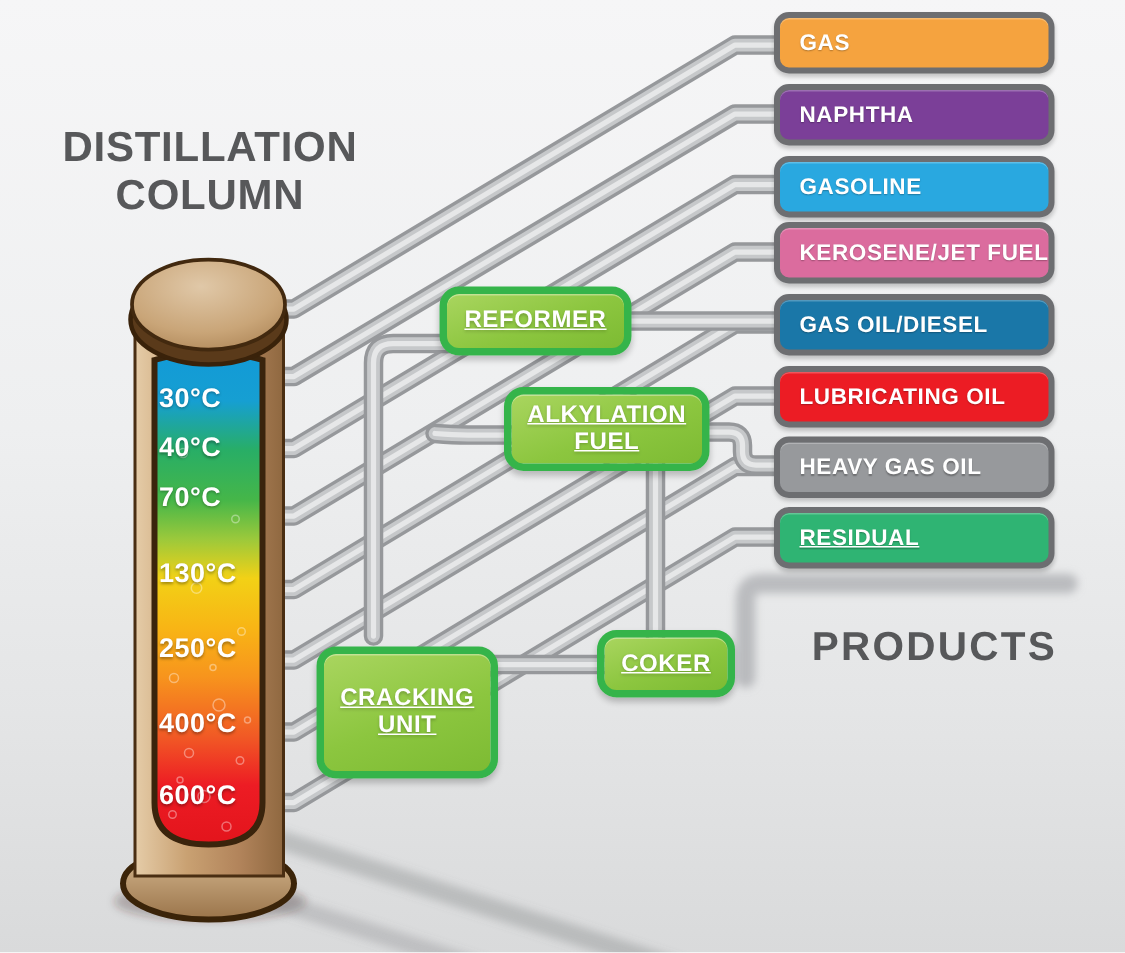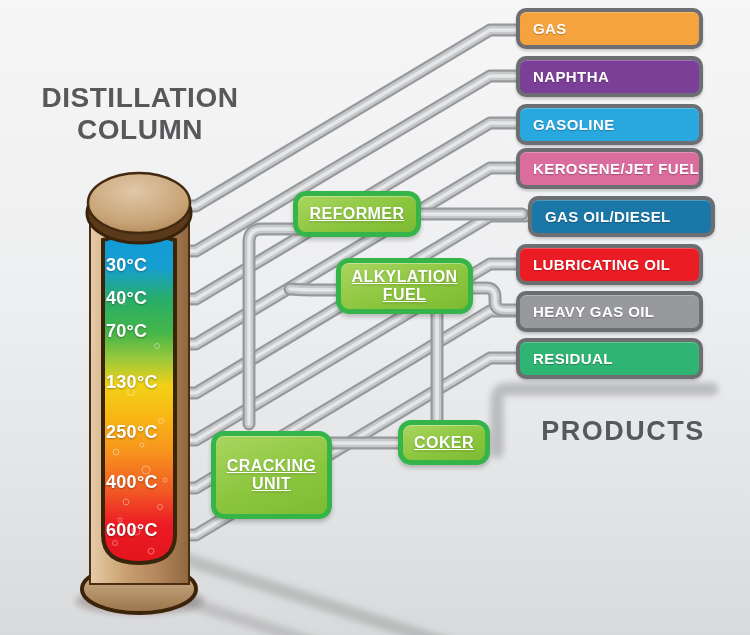--- a/index.html
+++ b/index.html
@@ -220,18 +220,18 @@
 
   <div class="unit unit-reformer">REFORMER</div>
   <div class="unit unit-alkylation">ALKYLATION FUEL</div>
   <div class="unit unit-cracking">CRACKING UNIT</div>
   <div class="unit unit-coker">COKER</div>
 
   <div class="product" style="top: 8px; background-color: rgb(245, 163, 63);">GAS</div>
   <div class="product" style="top: 56px; background-color: rgb(123, 63, 152);">NAPHTHA</div>
   <div class="product" style="top: 104px; background-color: rgb(41, 168, 224);">GASOLINE</div>
   <div class="product" style="top: 148px; background-color: rgb(219, 108, 158);">KEROSENE/JET FUEL</div>
-  <div class="product" style="top: 196px; background-color: rgb(26, 119, 168); margin-left: 12px;">GAS OIL/DIESEL</div>
+  <div class="product" style="top: 196px; background-color: rgb(26, 119, 168);">GAS OIL/DIESEL</div>
   <div class="product" style="top: 244px; background-color: rgb(236, 28, 36);">LUBRICATING OIL</div>
   <div class="product" style="top: 291px; background-color: rgb(151, 153, 156);">HEAVY GAS OIL</div>
-  <div class="product" style="top: 338px; background-color: rgb(47, 180, 115);">RESIDUAL</div>
+  <div class="product" style="top: 338px; background-color: rgb(47, 180, 115); text-decoration: underline;">RESIDUAL</div>
 
 </div>
 
 </body></html>

